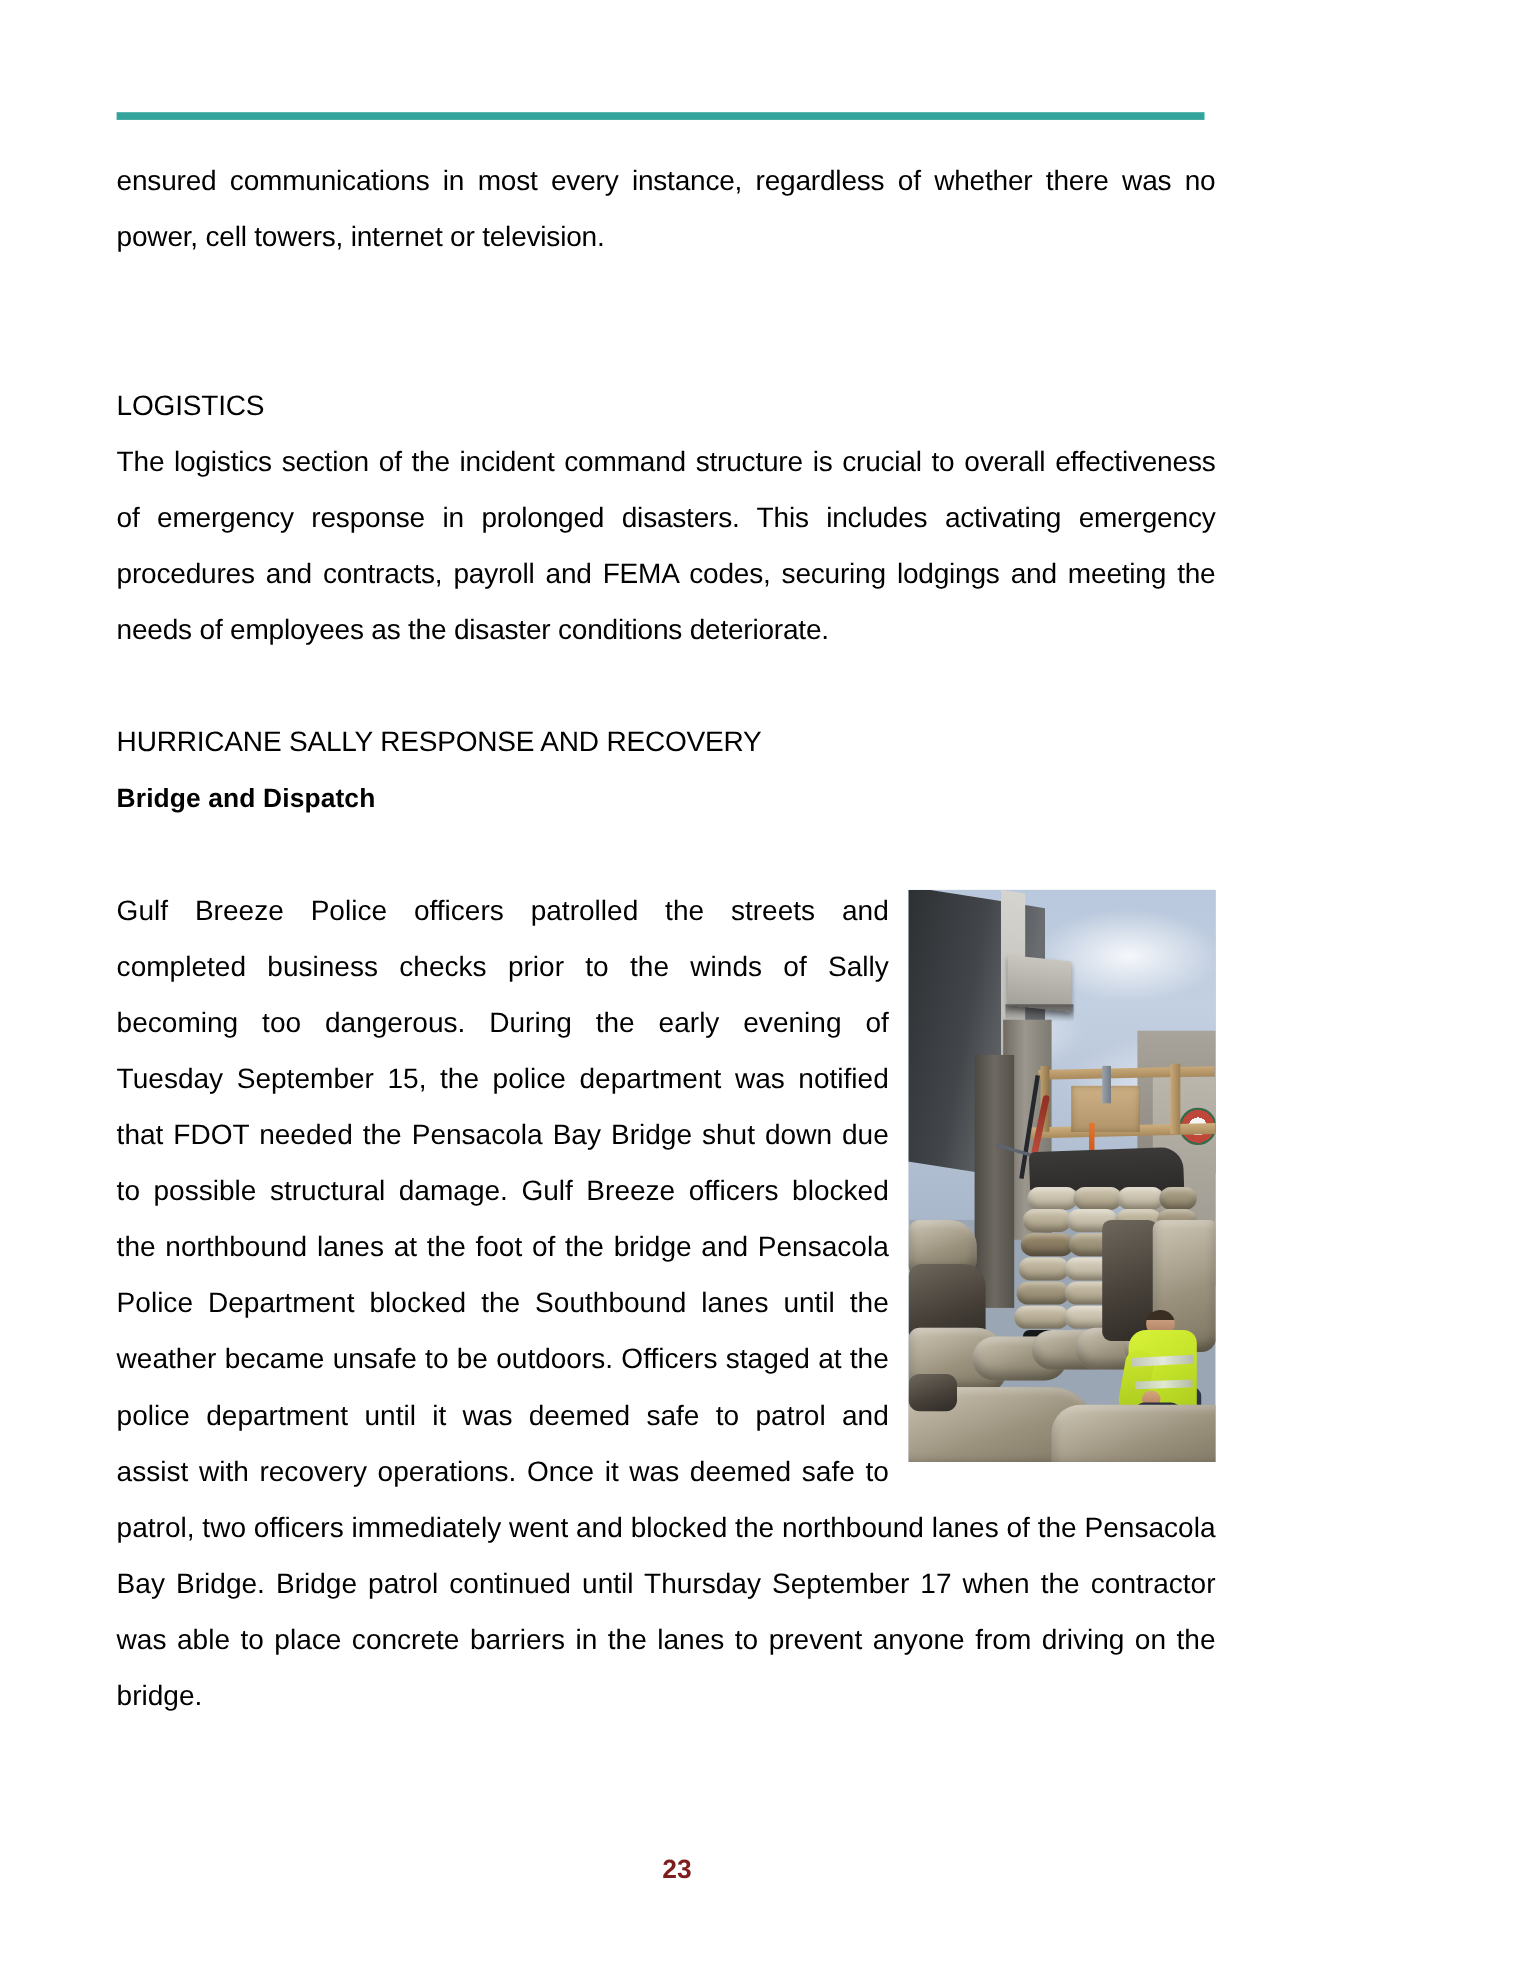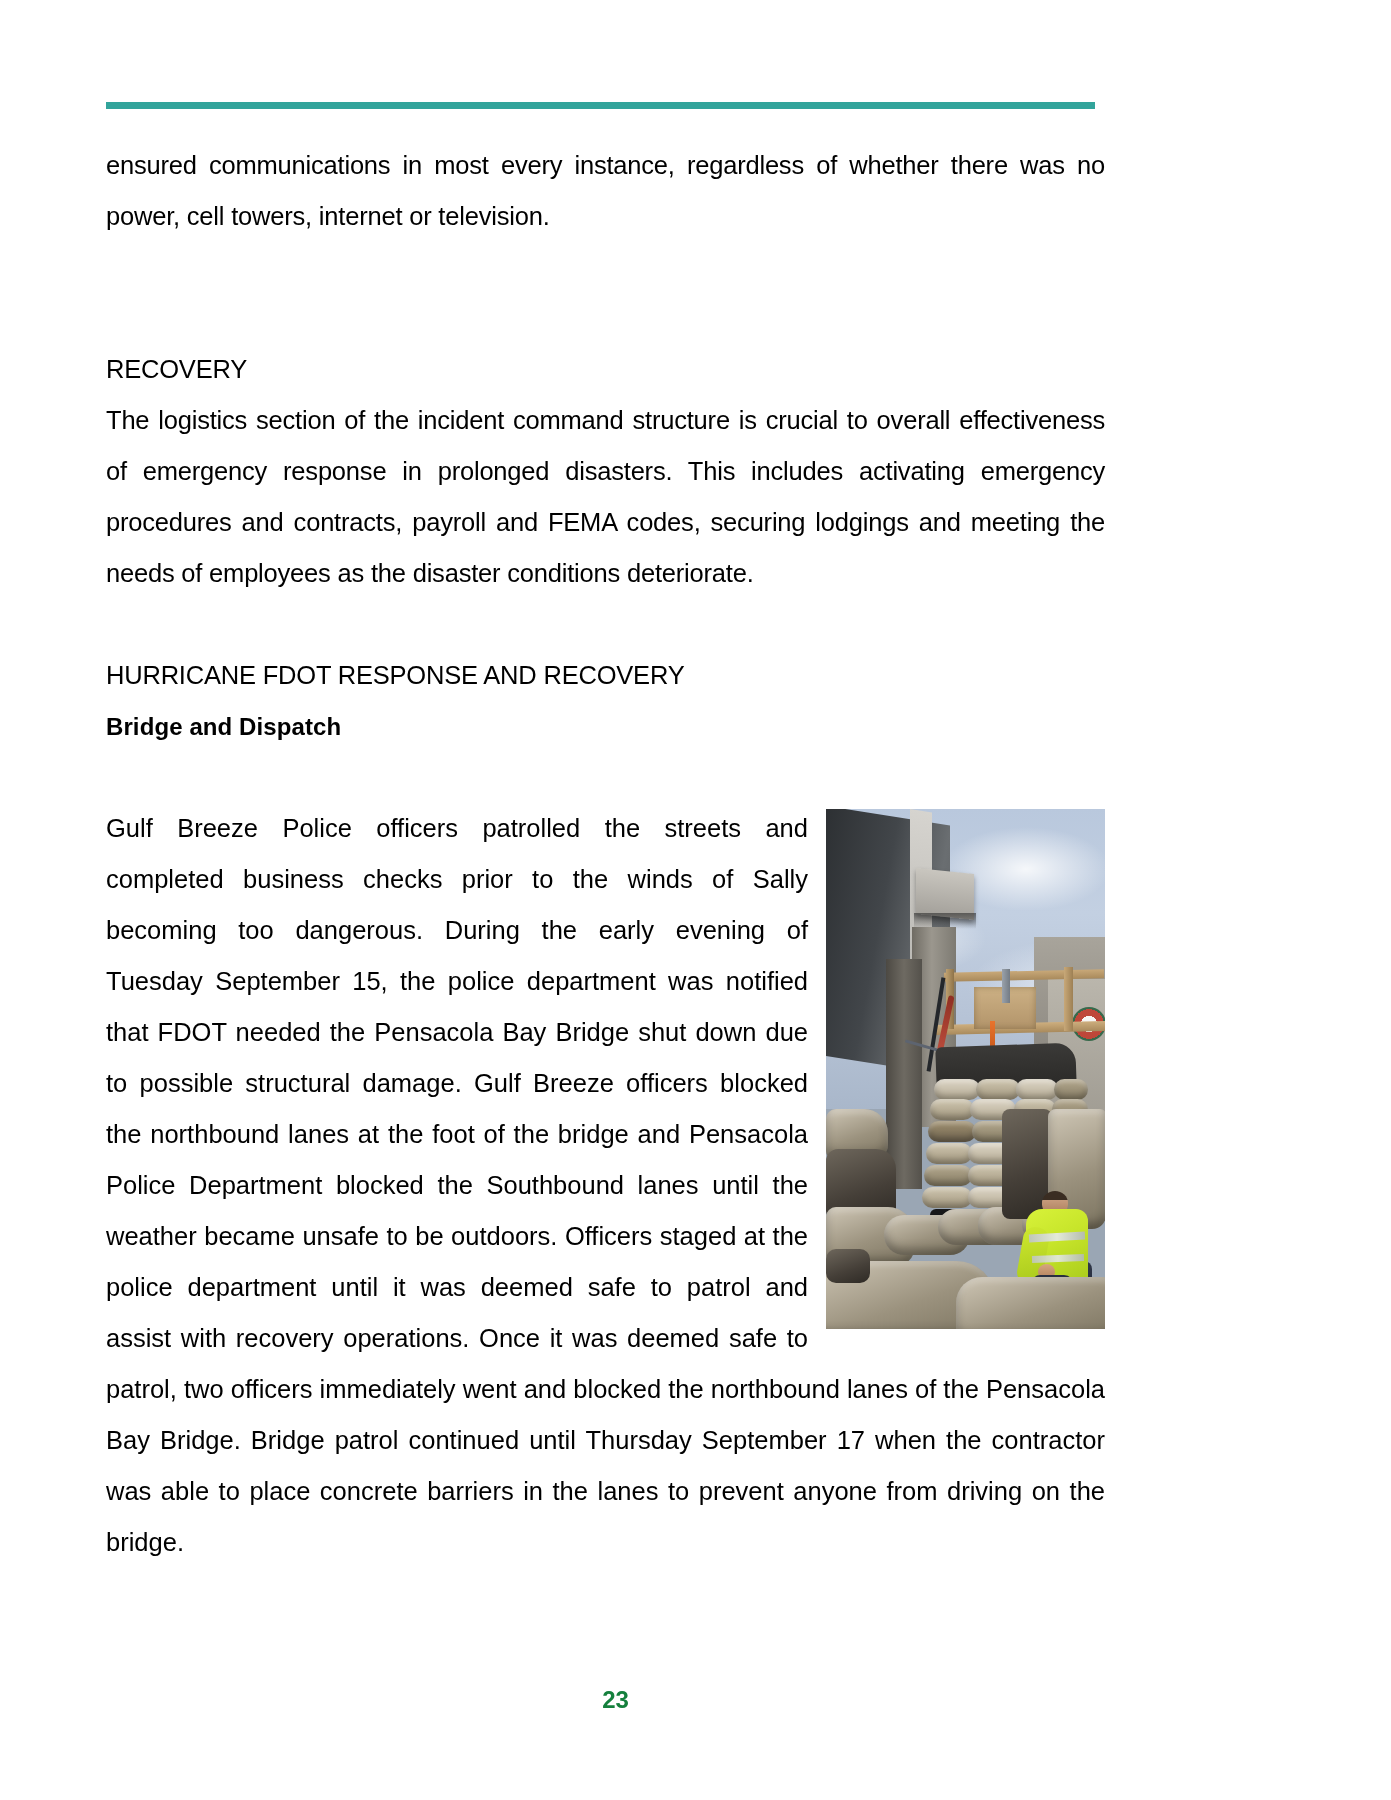--- a/index.html
+++ b/index.html
@@ -98,21 +98,21 @@
 
   
   .page-number {
     position: absolute;
     left: 0;
     right: 0;
     top: 1686px;
     text-align: center;
     font-size: 24px;
     font-weight: bold;
-    color: #15803d;
+    color: #7f1d1d;
     font-family: "Liberation Sans", sans-serif;
   }
 
   
   .ph { position:absolute; }
 
   .sky {
     left:0; top:0; width:279px; height:300px;
     background:
       radial-gradient(ellipse 120px 60px at 200px 60px, rgba(255,255,255,0.85), rgba(255,255,255,0) 70%),
@@ -305,27 +305,27 @@
 
   <div class="content">
 
     <p class="body">ensured communications in most every instance, regardless of whether there was no power, cell towers, internet or television.</p>
 
     <div class="spacer-sm"></div>
 
 
     <div class="spacer-sm"></div>
 
-    <div class="heading-plain">RECOVERY</div>
+    <div class="heading-plain">LOGISTICS</div>
 
     <p class="body">The logistics section of the incident command structure is crucial to overall effectiveness of emergency response in prolonged disasters. This includes activating emergency procedures and contracts, payroll and FEMA codes, securing lodgings and meeting the needs of employees as the disaster conditions deteriorate.</p>
 
     <div class="spacer-sm"></div>
 
-    <div class="heading-plain">HURRICANE FDOT RESPONSE AND RECOVERY</div>
+    <div class="heading-plain">HURRICANE SALLY RESPONSE AND RECOVERY</div>
 
     <div class="heading-bold">Bridge and Dispatch</div>
 
     <div class="spacer-sm"></div>
 
     <div class="wrap-block clearfix">
 
       <div class="figure">
         <div class="ph sky"></div>
 

